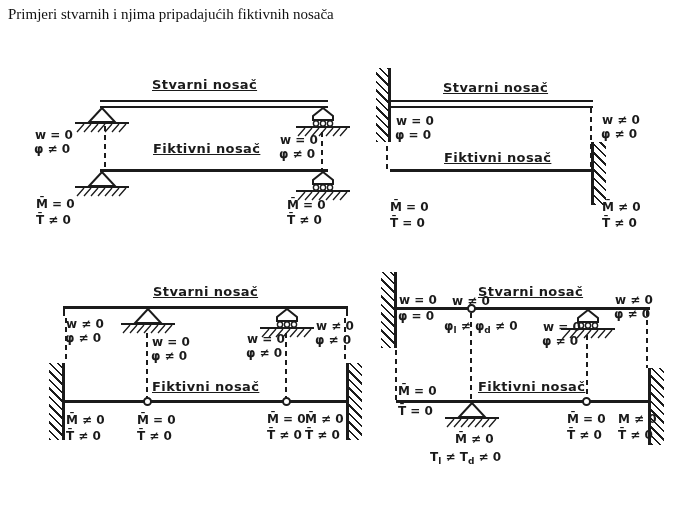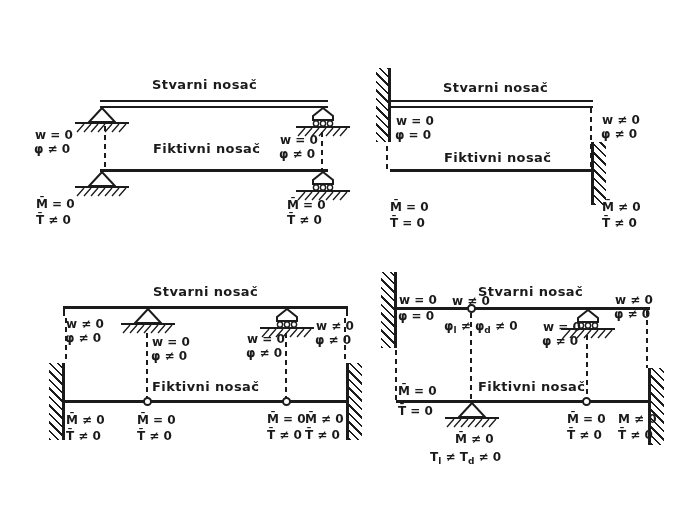--- a/index.html
+++ b/index.html
@@ -9,21 +9,21 @@
     background:var(--paper); overflow:hidden;
     font-family:"DejaVu Sans",sans-serif; color:var(--ink);
   }
   .caption {
     position:absolute; left:8px; top:6px;
     font:15px "Liberation Serif",serif; color:#111;
   }
   .group { position:absolute; inset:0; }
   .dtitle {
     position:absolute; font:bold 13px "DejaVu Sans",sans-serif;
-    letter-spacing:.4px; white-space:nowrap;
+    letter-spacing:.4px; white-space:nowrap;text-decoration:underline;
   }
   .lbl {
     position:absolute; font:bold 12px "DejaVu Sans",sans-serif;
     white-space:nowrap; line-height:13px;
   }
   .lbl sub { font-size:9px; }
   .beam  { position:absolute; height:3px; background:var(--ink); }
   .beam2 { position:absolute; height:8px; box-sizing:border-box;
            border-top:2px solid var(--ink); border-bottom:2px solid var(--ink); }
   .vdash { position:absolute; width:2px;
@@ -34,20 +34,21 @@
   .hinge { position:absolute; width:9px; height:9px; box-sizing:border-box;
            border:2px solid var(--ink); border-radius:50%; background:#fff; }
   .tick  { position:absolute; width:2px; background:var(--ink); }
   .sup   { position:absolute; }
 </style>
 </head>
 <body>
 
 <div id="canvas">
 
+  <div class="caption">Primjeri stvarnih i njima pripadajućih fiktivnih nosača</div>
 
   <div class="group">
     <div class="dtitle" style="left:152px;top:77px;">Stvarni nosač</div>
     <div class="beam2" style="left:100px;top:100px;width:228px;"></div>
 
     <svg class="sup" width="54" height="26" viewBox="0 0 54 26" style="left:75px;top:107px;">
       <polygon points="27,1 14,15 40,15" fill="#fff" stroke="#1b1b1b" stroke-width="2"></polygon>
       <line x1="0" y1="16" x2="54" y2="16" stroke="#1b1b1b" stroke-width="2"></line>
       <path d="M9 17 L2 25 M16 17 L9 25 M23 17 L16 25 M30 17 L23 25 M37 17 L30 25 M44 17 L37 25 M51 17 L44 25" stroke="#1b1b1b" stroke-width="1.3"></path>
     </svg>

